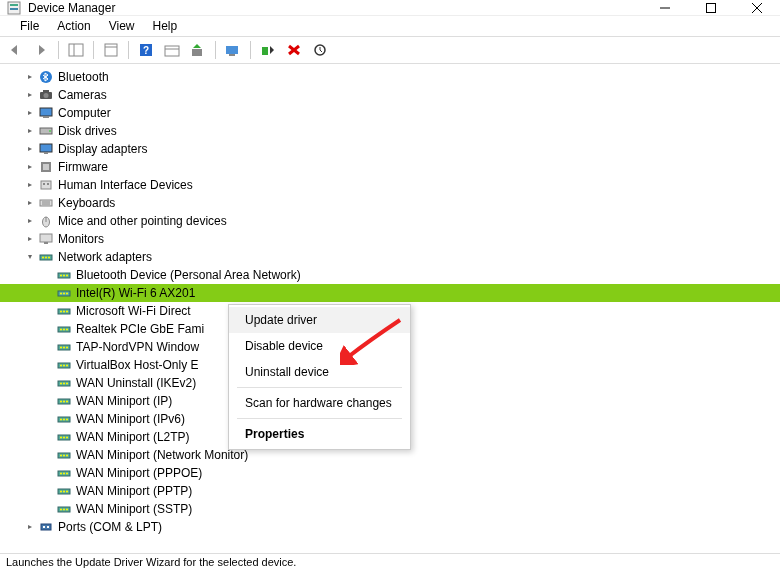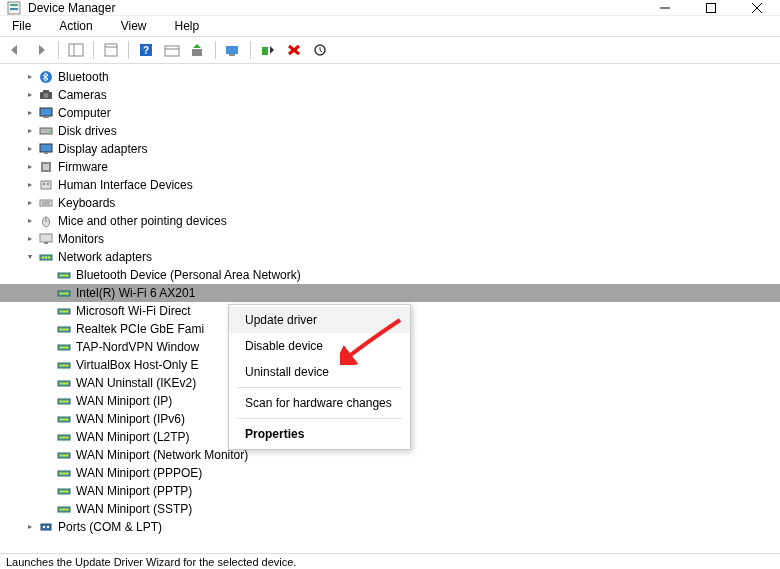--- a/index.html
+++ b/index.html
@@ -4,30 +4,30 @@
 <style>
 * { box-sizing: border-box; font-family: "Segoe UI", Tahoma, sans-serif; }
 body { margin: 0; padding: 0; background: #fff; width: 780px; height: 569px; overflow: hidden; position: relative; }
 
 .titlebar { height: 16px; display: flex; align-items: center; border-bottom: 1px solid #eee; }
 .titlebar .icon { width: 16px; height: 16px; margin: 0 6px; }
 .titlebar .title { font-size: 12px; flex: 1; }
 .titlebar .controls { display: flex; }
 .titlebar .ctl { width: 46px; height: 30px; display: flex; align-items: center; justify-content: center; font-size: 14px; }
 
-.menubar { height: 20px; display: flex; align-items: center; padding: 0 4px; font-size: 12px; gap: 12px; }
+.menubar { height: 20px; display: flex; align-items: center; padding: 0 12px; font-size: 12px; gap: 2px; }
 .menubar .menu { padding: 2px 8px; }
 
 .toolbar { height: 28px; display: flex; align-items: center; border-top: 1px solid #ddd; border-bottom: 1px solid #ddd; padding: 0 4px; gap: 4px; }
 .toolbar .sep { width: 1px; height: 18px; background: #ccc; margin: 0 2px; }
 .toolbar .btn { width: 22px; height: 22px; display: flex; align-items: center; justify-content: center; border: 1px solid transparent; }
 
 .tree { height: 470px; overflow-y: auto; padding: 4px 0; font-size: 12px; position: relative; }
 .row { display: flex; align-items: center; height: 18px; line-height: 18px; white-space: nowrap; }
-.row.selected { background: #a3a3a3; }
+.row.selected { background: #84cc16; }
 .indent { display: inline-block; }
 .expander { width: 16px; height: 16px; display: inline-flex; align-items: center; justify-content: center; font-size: 8px; color: #666; cursor: pointer; }
 .devicon { width: 16px; height: 16px; display: inline-flex; align-items: center; justify-content: center; margin-right: 4px; }
 
 .ctx { position: absolute; left: 228px; top: 304px; width: 183px; background: #fff; border: 1px solid #ccc; box-shadow: 2px 2px 6px rgba(0,0,0,0.2); font-size: 12px; padding: 2px 0; }
 .ctx .item { padding: 6px 16px; }
 .ctx .item.hover { background: #f2f2f2; }
 .ctx .item.bold { font-weight: bold; }
 .ctx .hr { height: 1px; background: #e0e0e0; margin: 2px 8px; }
 

